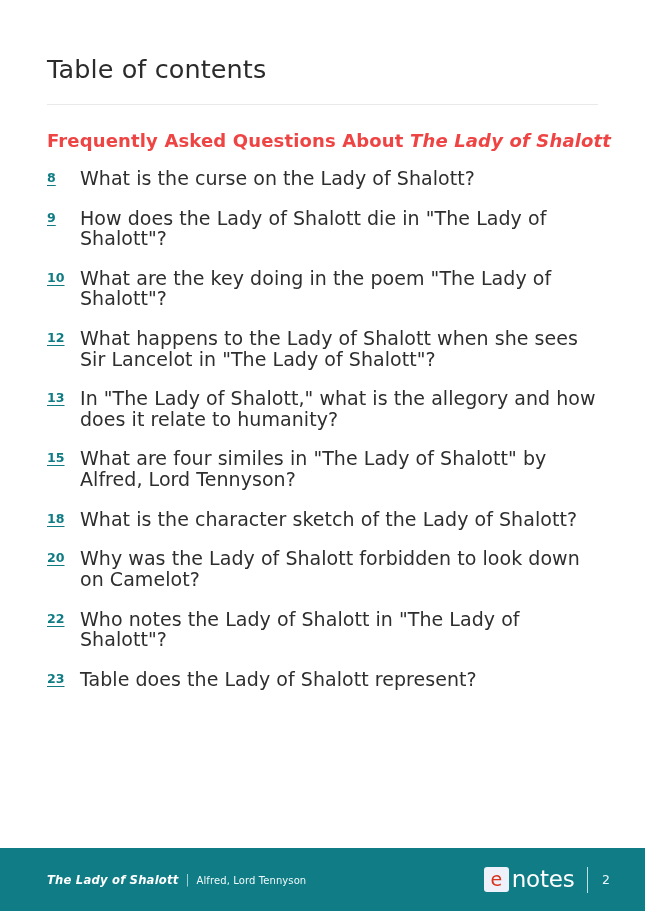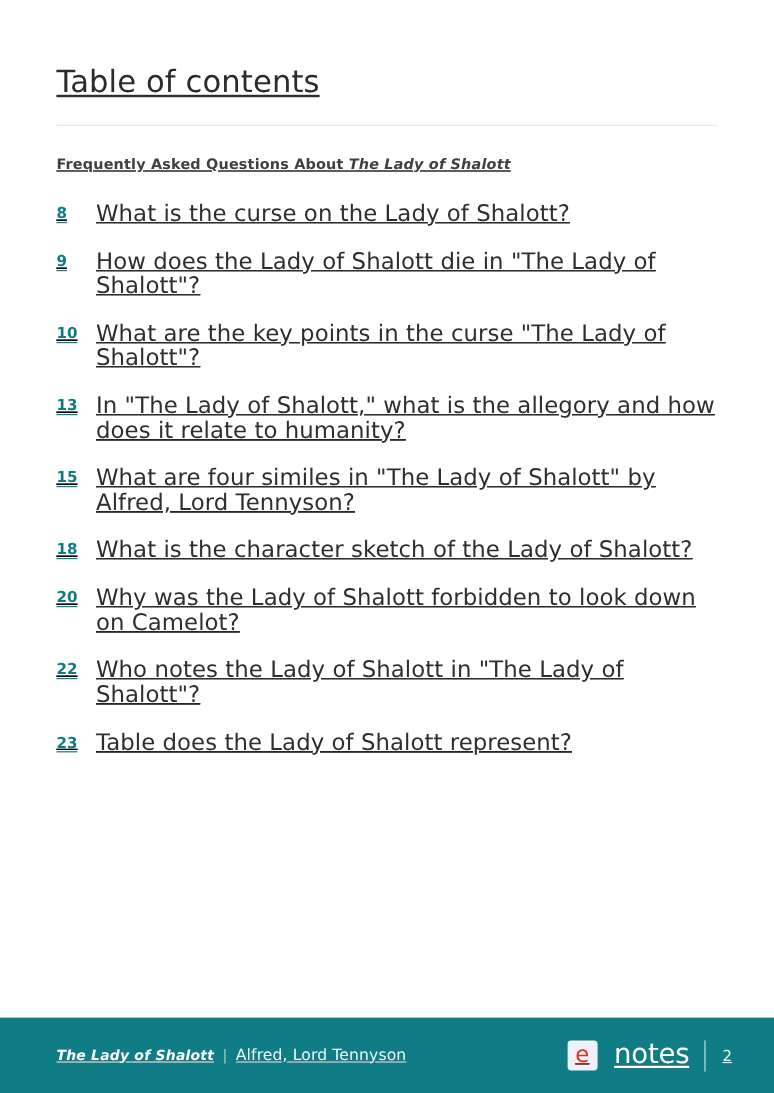--- a/index.html
+++ b/index.html
@@ -1,15 +1,15 @@
 <!DOCTYPE html>
 <html><head>
 <meta charset="utf-8">
 <style>
-  * { box-sizing: border-box; margin: 0; padding: 0; text-decoration: underline; }
+  * { box-sizing: border-box; margin: 0; padding: 0; }
 
   html, body {
     width: 645px;
     height: 911px;
   }
 
   body {
     background: #ffffff;
     font-family: "DejaVu Sans", "Liberation Sans", sans-serif;
     position: relative;
@@ -44,23 +44,23 @@
     width: 551px;
     height: 1px;
     background: #e9e9ec;
   }
 
   
   .section-heading {
     position: absolute;
     left: 47px;
     top: 130px;
-    font-size: 12px;
-    font-weight: 700;
-    color: #404040;
+    font-size: 18px;
+    font-weight: 700;
+    color: #ef4444;
     letter-spacing: 0.15px;
     white-space: nowrap;
   }
   .section-heading .work-title {
     font-style: italic;
     font-weight: 700;
   }
 
   
   .toc-list {
@@ -128,21 +128,21 @@
 
   .footer-sep {
     display: inline-block;
     margin: 0 7px;
     font-size: 12px;
     font-weight: 400;
     color: #9ed2d6;
   }
 
   .footer-author {
-    font-size: 13px;
+    font-size: 10px;
     font-weight: 400;
     color: #f0fafb;
     letter-spacing: 0.1px;
   }
 
   .footer-right {
     position: absolute;
     right: 35px;
     top: 50%;
     transform: translateY(-50%);
@@ -165,21 +165,21 @@
     align-items: center;
     justify-content: center;
     font-size: 19px;
     font-weight: 400;
     color: #d9321f;
     line-height: 1;
     font-family: "DejaVu Sans", "Liberation Sans", sans-serif;
   }
 
   .logo-word {
-    margin-left: 14px;
+    margin-left: 3px;
     font-size: 23px;
     font-weight: 400;
     color: #ffffff;
     letter-spacing: -0.2px;
     line-height: 1;
   }
 
   .footer-divider {
     width: 1.5px;
     height: 26px;
@@ -210,21 +210,25 @@
       <div class="toc-entry">
         <div class="toc-page-num">8</div>
         <div class="toc-entry-text">What is the curse on the Lady of Shalott?</div>
       </div>
       <div class="toc-entry">
         <div class="toc-page-num">9</div>
         <div class="toc-entry-text">How does the Lady of Shalott die in "The Lady of Shalott"?</div>
       </div>
       <div class="toc-entry">
         <div class="toc-page-num">10</div>
-        <div class="toc-entry-text">What are the key points in the curse "The Lady of Shalott"?</div>
+        <div class="toc-entry-text">What are the key doing in the poem "The Lady of Shalott"?</div>
+      </div>
+      <div class="toc-entry">
+        <div class="toc-page-num">12</div>
+        <div class="toc-entry-text">What happens to the Lady of Shalott when she sees Sir Lancelot in "The Lady of Shalott"?</div>
       </div>
       <div class="toc-entry">
         <div class="toc-page-num">13</div>
         <div class="toc-entry-text">In "The Lady of Shalott," what is the allegory and how does it relate to humanity?</div>
       </div>
       <div class="toc-entry">
         <div class="toc-page-num">15</div>
         <div class="toc-entry-text">What are four similes in "The Lady of Shalott" by Alfred, Lord Tennyson?</div>
       </div>
       <div class="toc-entry">

